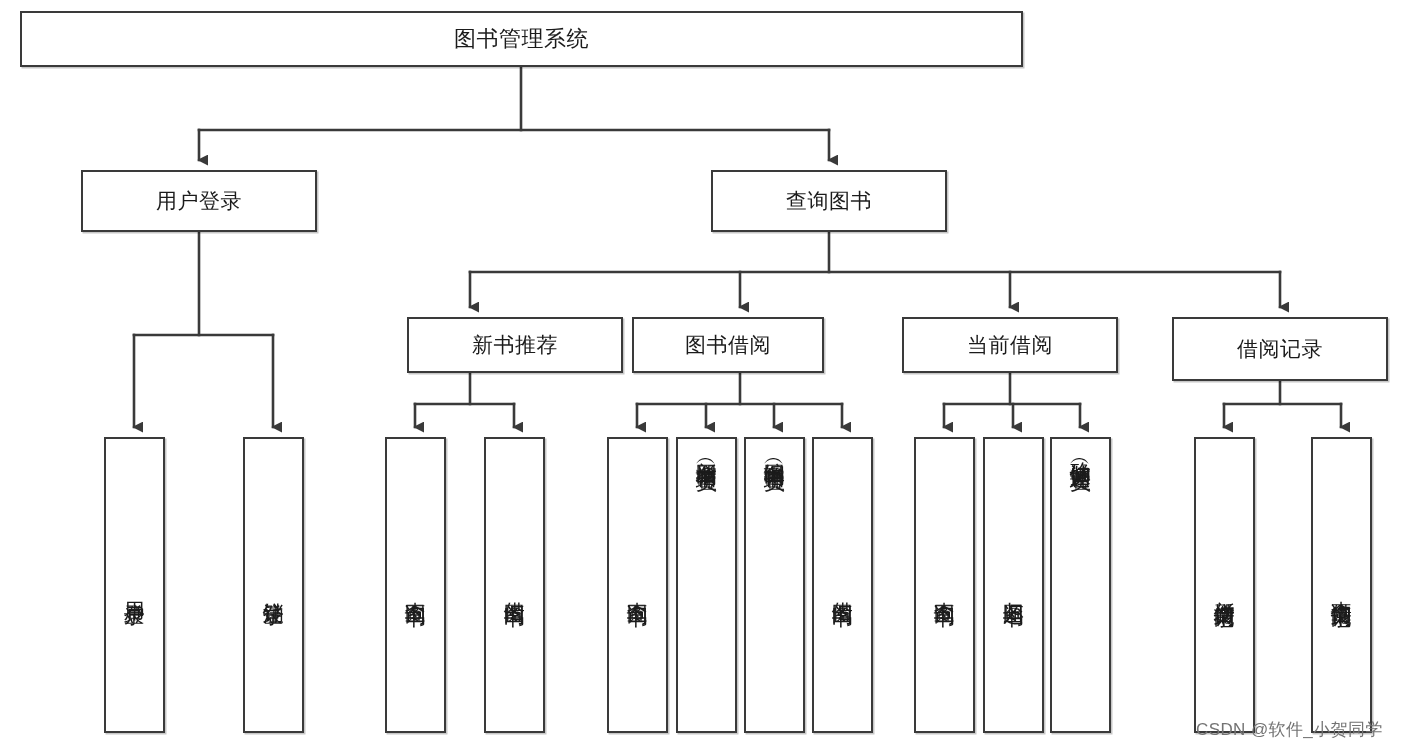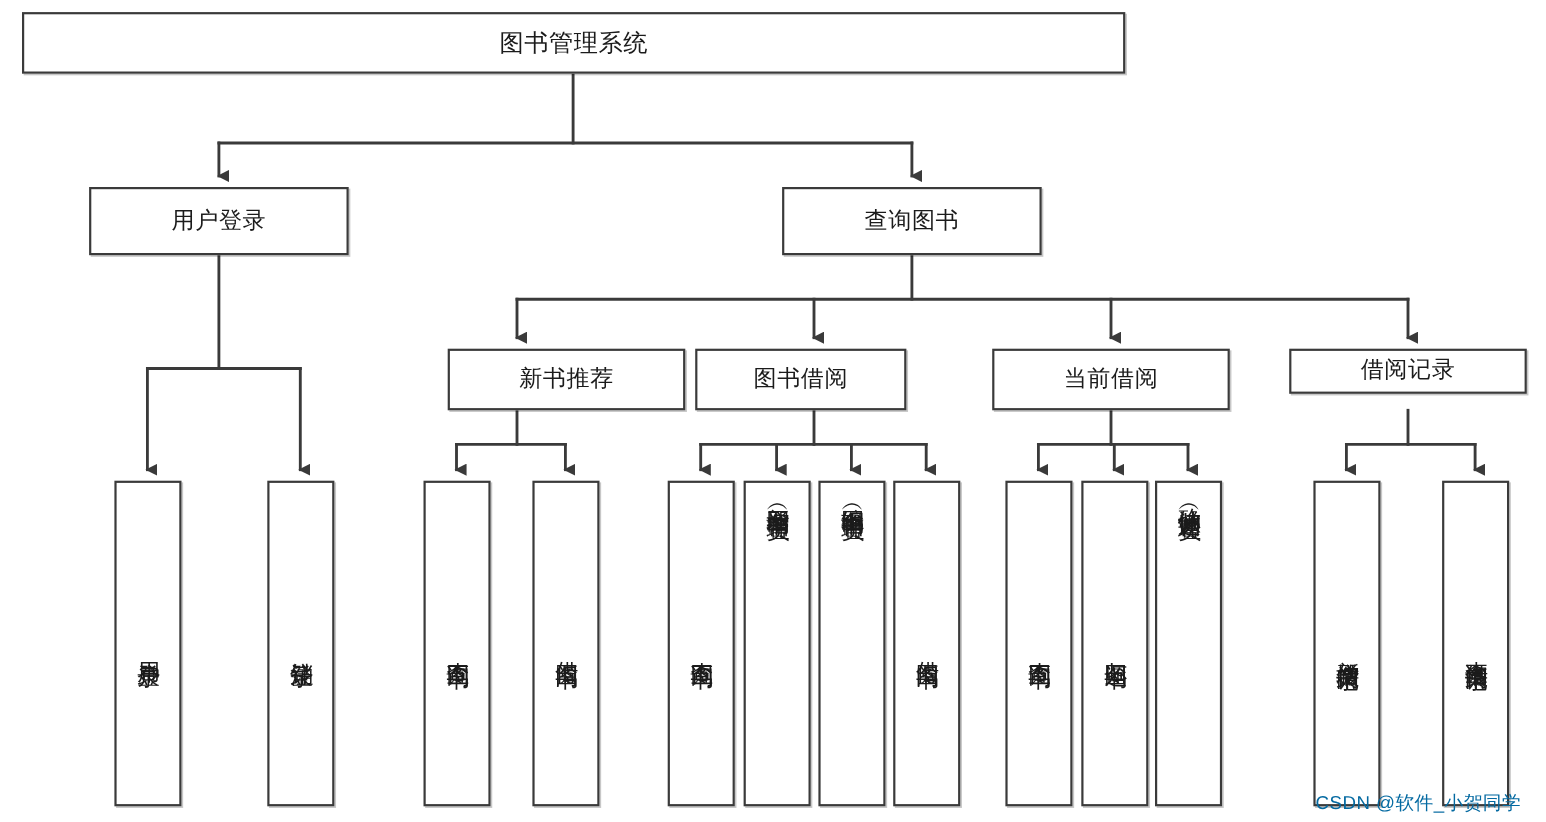--- a/index.html
+++ b/index.html
@@ -61,21 +61,21 @@
     letter-spacing: 1.5px;
     white-space: nowrap;
     margin: 0 auto;
   }
   .node.vert.center-v {
     align-items: center;
   }
   .watermark {
     position: absolute;
     font-size: 17px;
-    color: #0369a1;
+    color: #737373;
     white-space: nowrap;
     letter-spacing: 0.4px;
   }
 </style>
 </head>
 <body>
 
 <div id="canvas">
 
   <svg class="wires" viewBox="0 0 1405 747" xmlns="http://www.w3.org/2000/svg">
@@ -141,21 +141,21 @@
 
   <div class="node horiz" style="left:362px; top:317px; width:216px; height:56px;margin-left:45px;">
     <span class="label">新书推荐</span>
   </div>
   <div class="node horiz" style="left:632px; top:317px; width:192px; height:56px;">
     <span class="label">图书借阅</span>
   </div>
   <div class="node horiz" style="left:902px; top:317px; width:216px; height:56px;">
     <span class="label">当前借阅</span>
   </div>
-  <div class="node horiz" style="left:1172px; top:317px; width:216px; height:41px;">
+  <div class="node horiz" style="left:1172px; top:317px; width:216px; height:64px;">
     <span class="label">借阅记录</span>
   </div>
 
   <div class="node vert center-v" style="left:104px; top:437px; width:61px; height:296px;">
     <span class="label">用户登录</span>
   </div>
   <div class="node vert center-v" style="left:243px; top:437px; width:61px; height:296px;">
     <span class="label">注销登录</span>
   </div>
 

